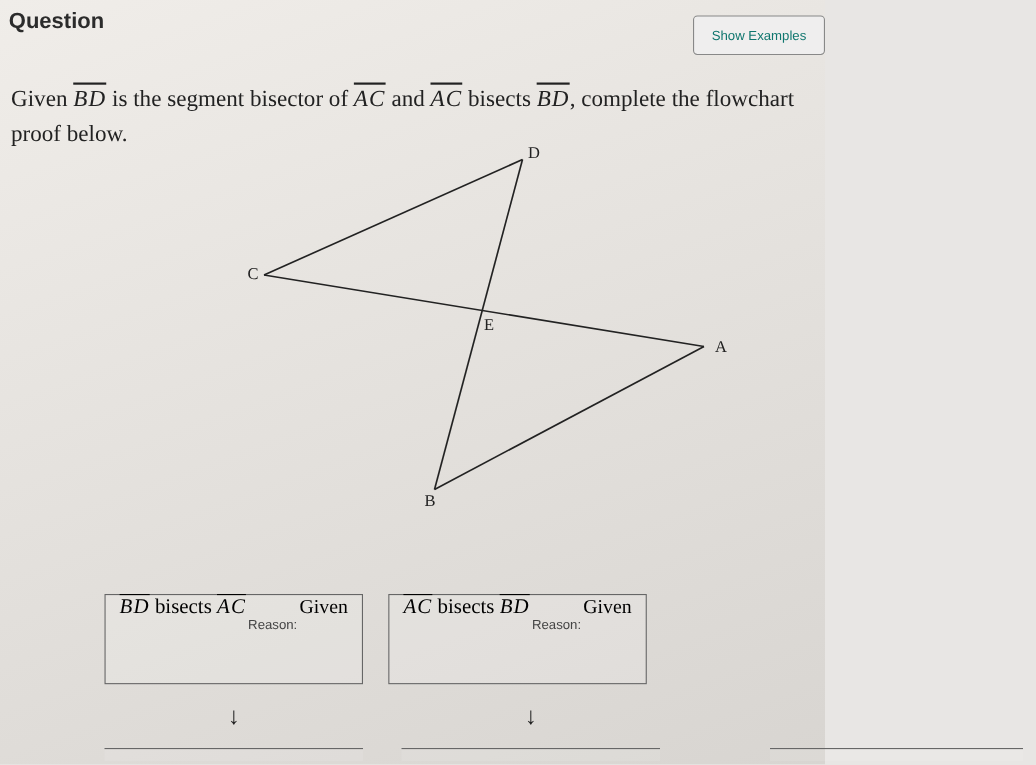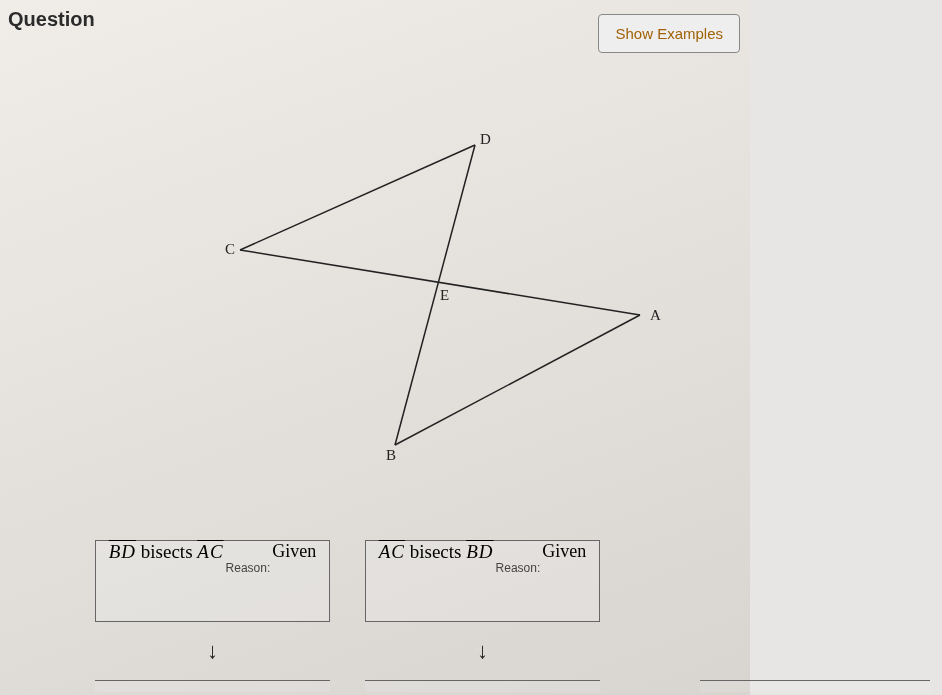--- a/index.html
+++ b/index.html
@@ -24,28 +24,28 @@
     top: 8px;
     left: 8px;
     font-family: Arial, Helvetica, sans-serif;
     font-weight: bold;
     font-size: 20px;
     color: #2b2b2b;
   }
   .show-examples {
     position: absolute;
     top: 14px;
-    right: 10px;
+    right: 0;
     background: #efeeee;
     border: 1px solid #888;
     border-radius: 4px;
     padding: 10px 16px;
     font-family: Arial, Helvetica, sans-serif;
-    font-size: 15px;
-    color: #a16207;
+    font-size: 12px;
+    color: #0f766e;
   }
   .prompt {
     position: absolute;
     top: 74px;
     left: 10px;
     right: 20px;
     font-size: 21px;
     color: #222;
     line-height: 1.5;
     font-family: Georgia, serif;
@@ -124,20 +124,23 @@
 </style>
 </head>
 <body>
 
 <div class="page">
 
   <div class="header">Question</div>
 
   <button class="show-examples">Show Examples</button>
 
+  <div class="prompt">
+    <span>Given </span><span class="overline">BD</span><span> is the segment bisector of </span><span class="overline">AC</span><span> and </span><span class="overline">AC</span><span> bisects </span><span class="overline">BD</span><span>, complete the flowchart proof below.</span>
+  </div>
 
   <div class="diagram">
     <svg width="520" height="340" viewBox="0 0 520 340">
 
       <line x1="60" y1="120" x2="295" y2="15" stroke="#222" stroke-width="1.5"></line>
 
       <line x1="60" y1="120" x2="460" y2="185" stroke="#222" stroke-width="1.5"></line>
 
       <line x1="295" y1="15" x2="215" y2="315" stroke="#222" stroke-width="1.5"></line>
 
@@ -154,21 +157,21 @@
   <div class="proof-area">
 
     <div class="proof-box" style="left:95px; top:0;">
       <div class="proof-statement">
         <span class="overline">BD</span><span> bisects </span><span class="overline">AC</span>
       </div>
       <div class="proof-reason-label">Reason:</div>
       <div class="proof-reason">Given</div>
     </div>
 
-    <div class="proof-box" style="left:365px; top:0;">
+    <div class="proof-box" style="left:353px; top:0;">
       <div class="proof-statement">
         <span class="overline">AC</span><span> bisects </span><span class="overline">BD</span>
       </div>
       <div class="proof-reason-label">Reason:</div>
       <div class="proof-reason">Given</div>
     </div>
 
     <div class="arrow" style="left:207px; top:98px;">↓</div>
     <div class="arrow" style="left:477px; top:98px;">↓</div>
 

